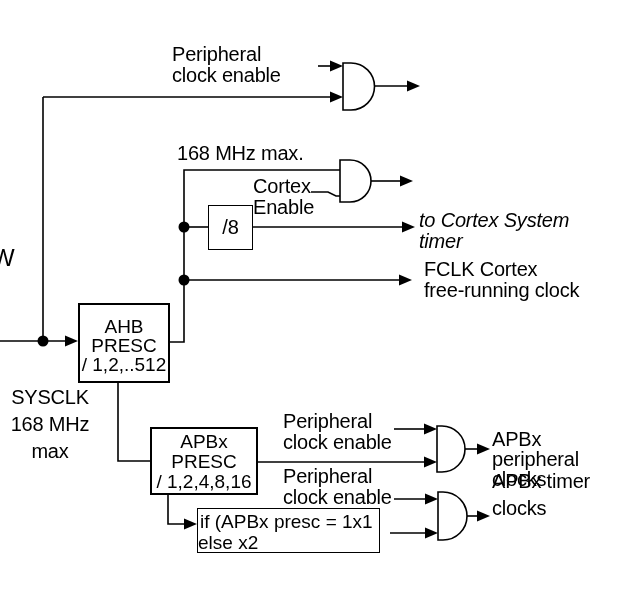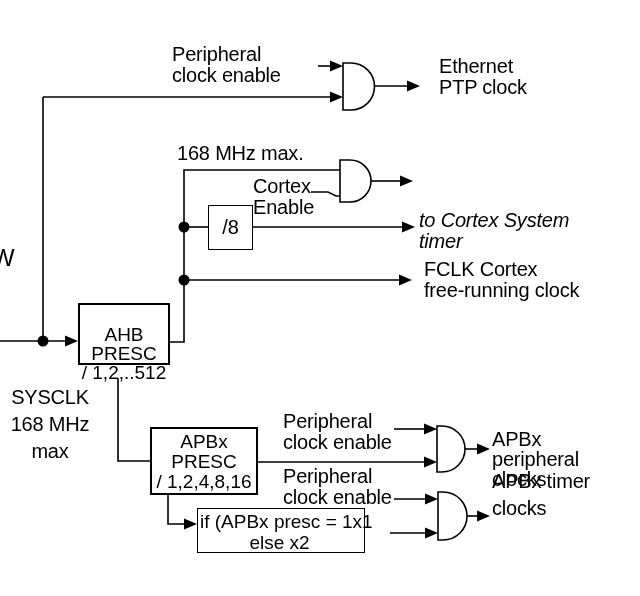--- a/index.html
+++ b/index.html
@@ -12,27 +12,27 @@
     position:absolute; white-space:pre-line; font-size:20px; line-height:21px;
     color:#000; letter-spacing:-0.2px;
   }
   .lbl.big { line-height:27px; }
   .box {
     position:absolute; background:#fff; border:2.5px solid #000;
     box-sizing:border-box; text-align:center;
   }
   .box .btxt { white-space:pre-line; font-size:19px; line-height:19px; }
   .box.thin { border-width:1.6px; }
-  #ahb-box   { left:78px;  top:303px; width:92px;  height:62px; padding-top:20px; }
+  #ahb-box   { left:78px;  top:303px; width:92px;  height:80px; padding-top:12px; }
   #div8-box  { left:208px; top:205px; width:45px;  height:45px; display:flex; align-items:center; justify-content:center; font-size:20px; }
   #apbx-box  { left:150px; top:427px; width:108px; height:68px; padding-top:3px; }
   #apbx-box .btxt { line-height:20px; }
-  #if-box    { left:197px; top:508px; width:168px; height:45px; text-align:left; padding-top:2px; }
+  #if-box    { left:197px; top:508px; width:183px; height:45px; text-align:left; padding-top:2px; }
   #if-box .l1 { font-size:19px; line-height:21px; padding-left:2px; white-space:pre; }
-  #if-box .l2 { font-size:19px; line-height:21px; text-align:center; padding-right:3px; white-space:pre; }
+  #if-box .l2 { font-size:19px; line-height:21px; text-align:left; padding-right:3px; white-space:pre; }
   #sysclk-lbl { left:-2px; top:384px; width:104px; text-align:center; }
   svg .wire { stroke:#000; stroke-width:1.6; fill:none; }
   svg .gate { stroke:#000; stroke-width:1.6; fill:#fff; }
   svg .arrow { fill:#000; stroke:none; }
   svg .dot { fill:#000; stroke:none; }
 </style>
 </head>
 <body>
 
 <div class="canvas">
@@ -97,22 +97,20 @@
 PRESC
 / 1,2,4,8,16</div>
   </div>
   <div class="box thin" id="if-box">
     <div class="l1">if (APBx presc = 1x1</div>
     <div class="l2">else x2</div>
   </div>
 
   <div class="lbl" style="left:172px; top:44px;">Peripheral
 clock enable</div>
-  <div class="lbl" style="left:439px; top:56px;">Ethernet
-PTP clock</div>
   <div class="lbl" style="left:177px; top:143px;">168 MHz max.</div>
   <div class="lbl" style="left:253px; top:176px;">Cortex
 Enable</div>
   <div class="lbl" style="left:419px; top:210px;font-style:italic;">to Cortex System
 timer</div>
   <div class="lbl" style="left:424px; top:259px;">FCLK Cortex
 free-running clock</div>
   <div class="lbl big" id="sysclk-lbl">SYSCLK
 168 MHz
 max</div>

